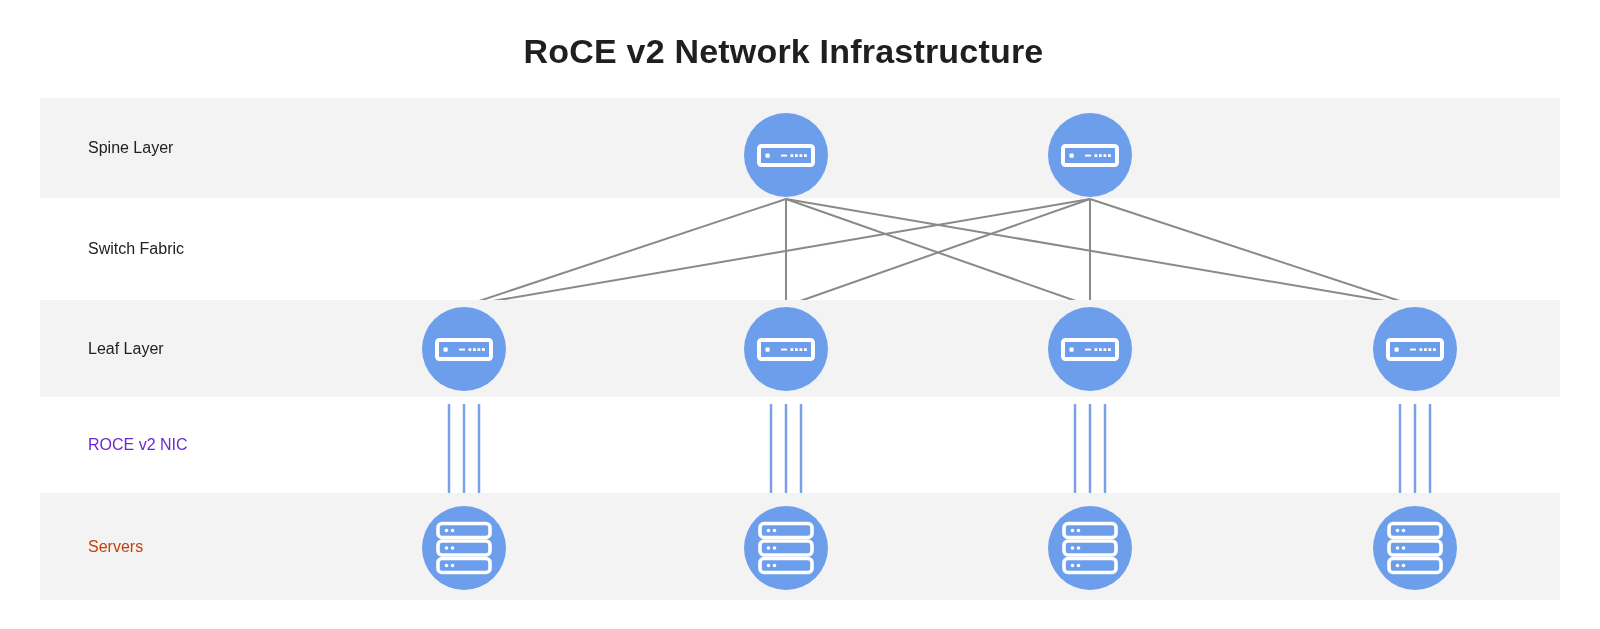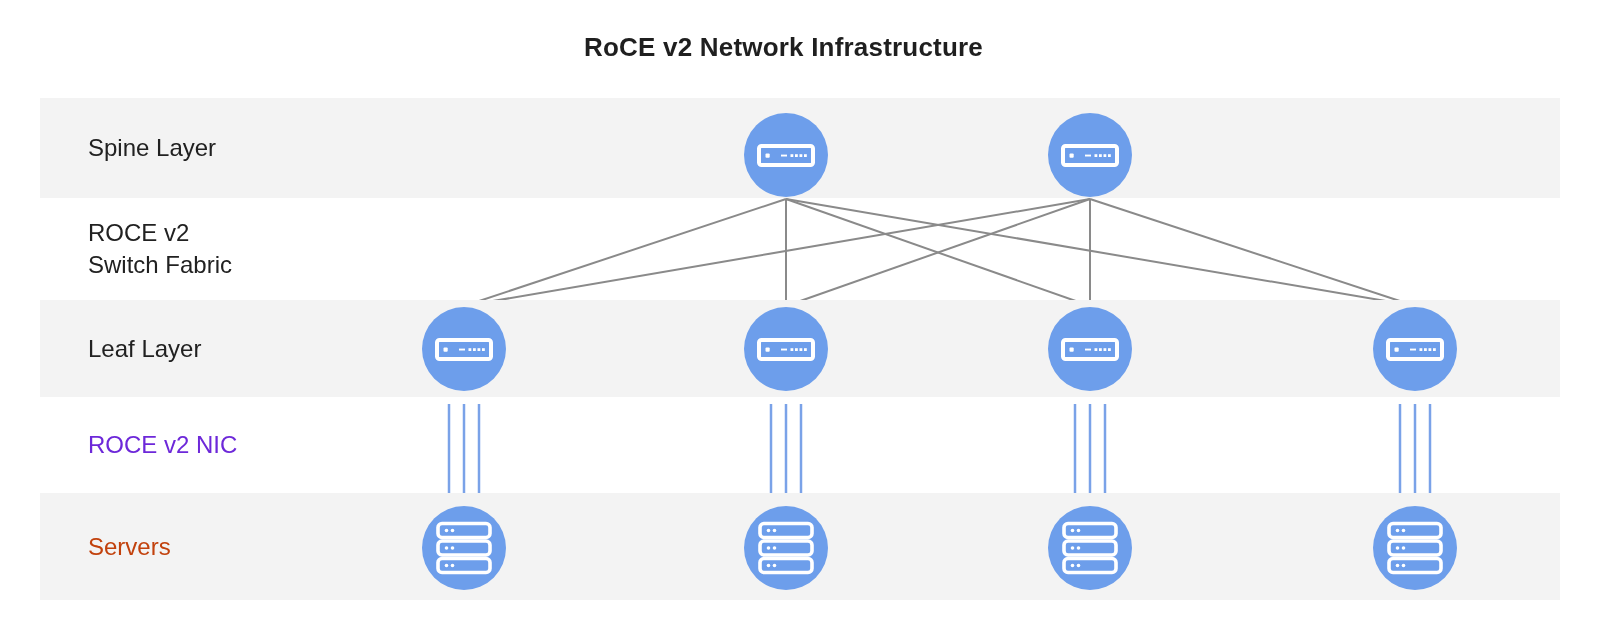--- a/index.html
+++ b/index.html
@@ -10,37 +10,37 @@
     background:#ffffff;
     overflow:hidden;
     font-family:"Liberation Sans", sans-serif;
   }
   .diagram-title{
     position:absolute;
     top:32px;
     left:0;
     width:1567px;
     text-align:center;
-    font-size:26px;
+    font-size:34px;
     font-weight:700;
     color:#1f1f1f;
     letter-spacing:0.2px;
   }
   .band{
     position:absolute;
     left:40px;
     width:1520px;
   }
   .row-label{
     position:absolute;
     left:88px;
     display:flex;
     flex-direction:column;
     justify-content:center;
-    font-size:24px;
+    font-size:16px;
     font-weight:400;
     color:#212121;
     line-height:32px;
     white-space:nowrap;
   }
   #edge-layer{
     position:absolute;
     top:0;left:0;
     pointer-events:none;
   }
@@ -79,21 +79,20 @@
       <line x1="1400" y1="404" x2="1400" y2="504" stroke="#7aa2e8" stroke-width="2.5"></line>
       <line x1="1415" y1="404" x2="1415" y2="504" stroke="#7aa2e8" stroke-width="2.5"></line>
       <line x1="1430" y1="404" x2="1430" y2="504" stroke="#7aa2e8" stroke-width="2.5"></line>
     </svg>
 
 <div class="band" style="top: 98px; height: 100px; background: rgb(243, 243, 243);"></div>
     <div class="row-label" style="top: 98px; height: 100px; color: rgb(33, 33, 33);">
       <div>Spine Layer</div>
     </div>
     <div class="row-label" style="top: 198px; height: 102px; color: rgb(33, 33, 33);">
-      <div>ROCE v2</div>
       <div>Switch Fabric</div>
     </div>
     <div class="band" style="top: 300px; height: 97px; background: rgb(243, 243, 243);"></div>
     <div class="row-label" style="top: 300px; height: 97px; color: rgb(33, 33, 33);">
       <div>Leaf Layer</div>
     </div>
     <div class="row-label" style="top: 397px; height: 96px; color: #6d28d9;">
       <div>ROCE v2 NIC</div>
     </div>
     <div class="band" style="top: 493px; height: 107px; background: rgb(243, 243, 243);"></div>

